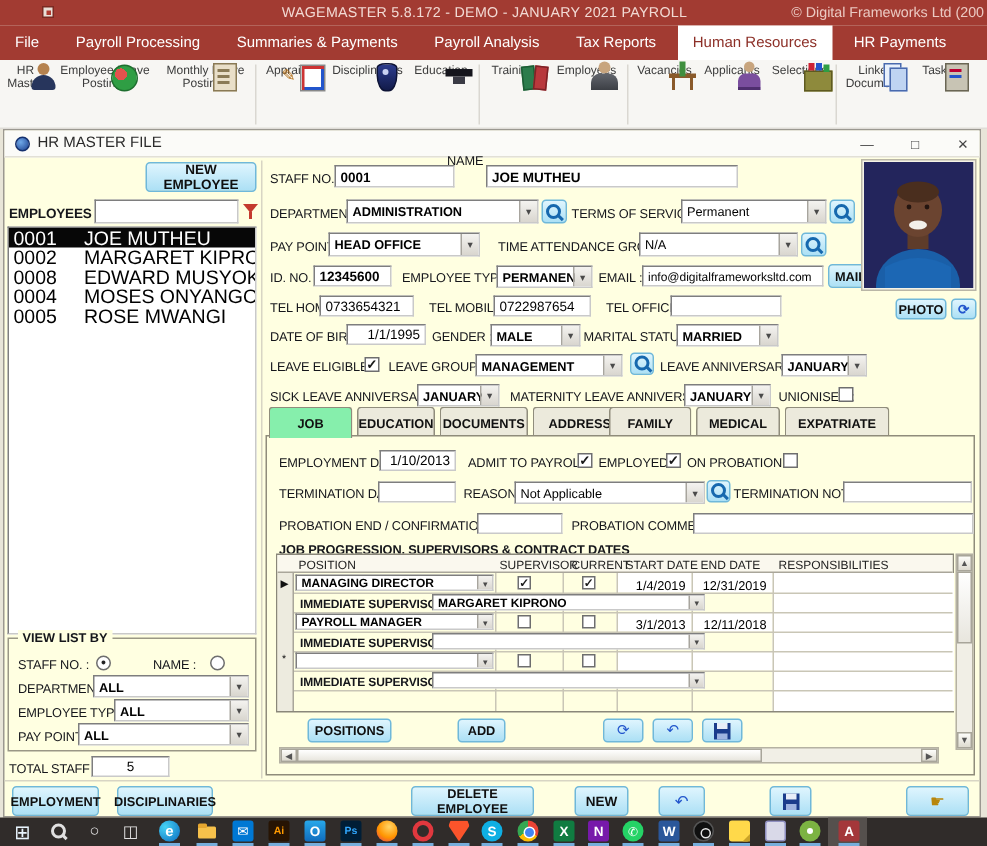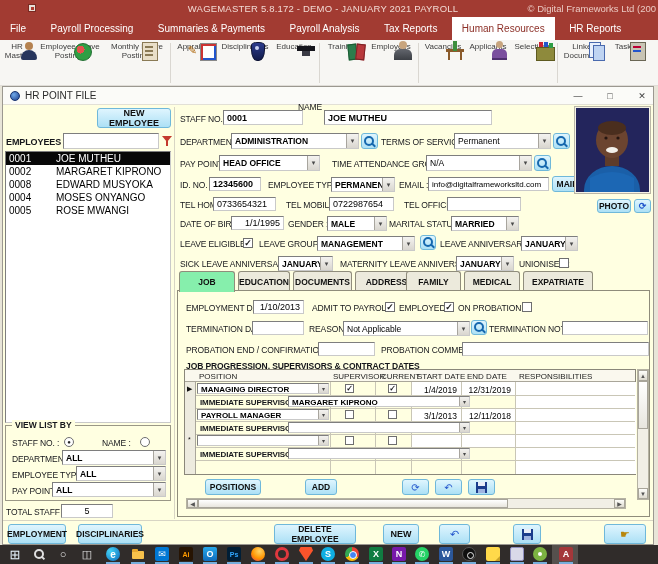--- a/index.html
+++ b/index.html
@@ -73,21 +73,21 @@
 .mag::after{content:"";position:absolute;left:8px;top:9px;width:5px;height:2px;background:#1668AE;transform:rotate(45deg)}
 .chk{position:absolute;width:10px;height:10px;background:#FFF;border:1px solid #6E6E6E;font-size:9px;font-weight:bold;color:#1A1A1A;line-height:8px;text-align:center}
 .chk.sm{width:9px;height:9px;font-size:8px;line-height:7px}
 .rad{position:absolute;width:10px;height:10px;background:#FFF;border:1px solid #6E6E6E;border-radius:50%;font-size:6px;line-height:9px;text-align:center;color:#222}
 .flop{position:relative;width:11px;height:11px;background:#1B3C8C}
 .flop::before{content:"";position:absolute;left:2px;top:0;width:7px;height:4px;background:#E8EDF8}
 .flop::after{content:"";position:absolute;left:2px;bottom:0;width:7px;height:4px;background:#9FB4E0}
 .gly{display:flex;align-items:center;justify-content:center}
 
 #listbox{position:absolute;left:2px;top:64px;width:166px;height:272px;background:#FFF;border:1px solid #7E7E7E;border-right-color:#C9C9C9;border-bottom-color:#C9C9C9;overflow:hidden}
-.erow{height:13px;line-height:13px;font-size:10px;color:#000;white-space:nowrap}
+.erow{height:13px;line-height:13px;font-size:13px;color:#000;white-space:nowrap}
 .erow .eid{display:inline-block;width:50px;padding-left:3px}
 .erow.sel{background:#070707;color:#FFF}
 .funnel{position:absolute;width:12px;height:12px}
 .funnel::before{content:"";position:absolute;left:1px;top:1px;border-left:5px solid transparent;border-right:5px solid transparent;border-top:6px solid #C43A2E}
 .funnel::after{content:"";position:absolute;left:5px;top:6px;width:2px;height:5px;background:#C43A2E}
 .vlb{position:absolute;left:2px;top:338px;width:166px;height:76px;border:1px solid #9A9786}
 .vlb .legend{position:absolute;left:6px;top:-6px;background:#FFFFE1;padding:0 3px;font-size:8.5px;font-weight:bold;color:#15161B}
 
 .tab{position:absolute;top:184px;height:20px;background:#ECEADC;border:1px solid #908D7C;border-bottom:none;border-radius:3px 3px 0 0;font-size:8.5px;font-weight:bold;color:#111;display:flex;align-items:center;justify-content:center;cursor:default}
 .tab.active{background:#86efac;height:21px;z-index:3}
@@ -154,21 +154,21 @@
     <span class="cpy">© Digital Frameworks Ltd (200</span>
   </div>
 
   <div id="menubar">
     <span class="mitem">File</span>
     <span class="mitem">Payroll Processing</span>
     <span class="mitem">Summaries &amp; Payments</span>
     <span class="mitem">Payroll Analysis</span>
     <span class="mitem">Tax Reports</span>
     <span class="mitem active">Human Resources</span>
-    <span class="mitem">HR Reports</span>
+    <span class="mitem">HR Payments</span>
     <span class="mitem">Setup &amp; Tools</span>
   </div>
 
   <div id="toolbar">
     <div class="tool" style="width:34px"><span class="tico i-hrm"></span><span class="tlab">HR Master</span></div>
     <div class="tool" style="width:72px"><span class="tico i-elp"></span><span class="tlab">Employee Leave Postings</span></div>
     <div class="tool" style="width:62px"><span class="tico i-mlp"></span><span class="tlab">Monthly Leave Postings</span></div>
     <div class="tsep"></div>
     <div class="tool" style="width:46px"><span class="tico i-app"></span><span class="tlab">Appraisals</span></div>
     <div class="tool" style="width:52px"><span class="tico i-dis"></span><span class="tlab">Disciplinaries</span></div>
@@ -181,21 +181,21 @@
     <div class="tool" style="width:46px"><span class="tico i-apl"></span><span class="tlab">Applicants</span></div>
     <div class="tool" style="width:44px"><span class="tico i-sel"></span><span class="tlab">Selections</span></div>
     <div class="tsep"></div>
     <div class="tool" style="width:48px"><span class="tico i-lnk"></span><span class="tlab">Linked Documents</span></div>
     <div class="tool" style="width:34px"><span class="tico i-tsk"></span><span class="tlab">Tasks</span></div>
   </div>
 
   <div id="win">
     <div id="wtitle">
       <span class="winico"></span>
-      <span class="wt">HR POINT FILE</span>
+      <span class="wt">HR MASTER FILE</span>
       <span class="wctl" style="left:560px">—</span>
       <span class="wctl" style="left:592px">□</span>
       <span class="wctl" style="left:624px">✕</span>
     </div>
 
     <div class="btn" style="left:94px;top:21px;width:74px;height:20px">NEW EMPLOYEE</div>
     <span class="lbl b" style="left:3px;top:50px;font-size:9px">EMPLOYEES</span>
     <div class="field" style="left:60px;top:46px;width:96px;height:16px"></div>
     <span class="funnel" style="left:158px;top:48px"></span>
     <div id="listbox">

